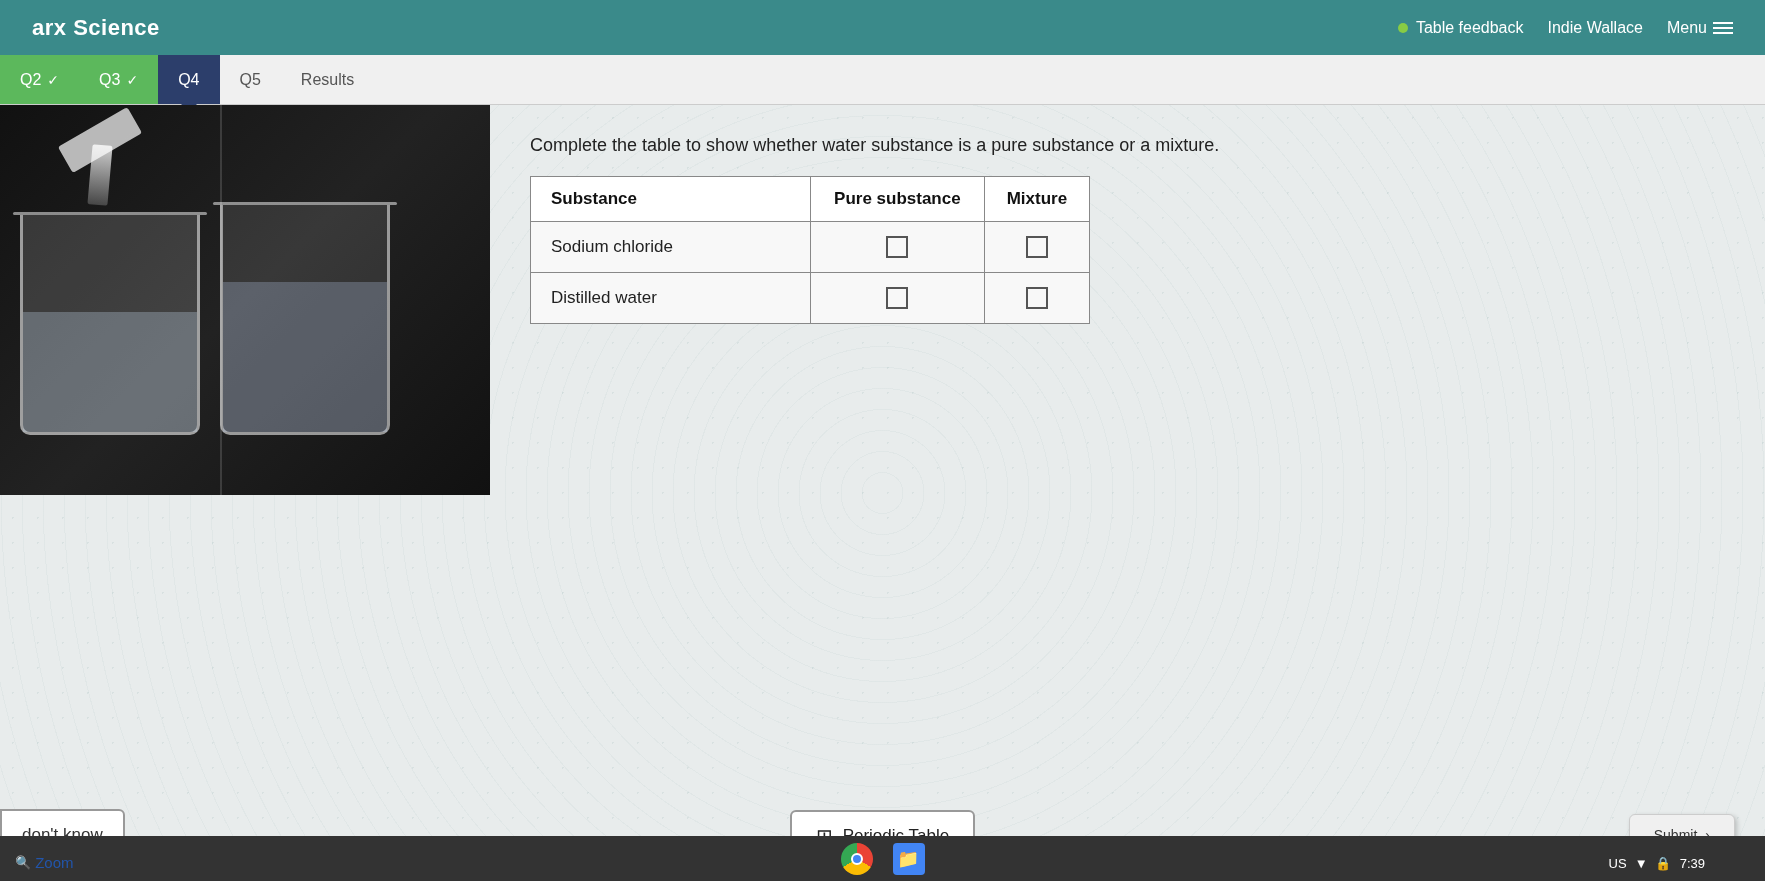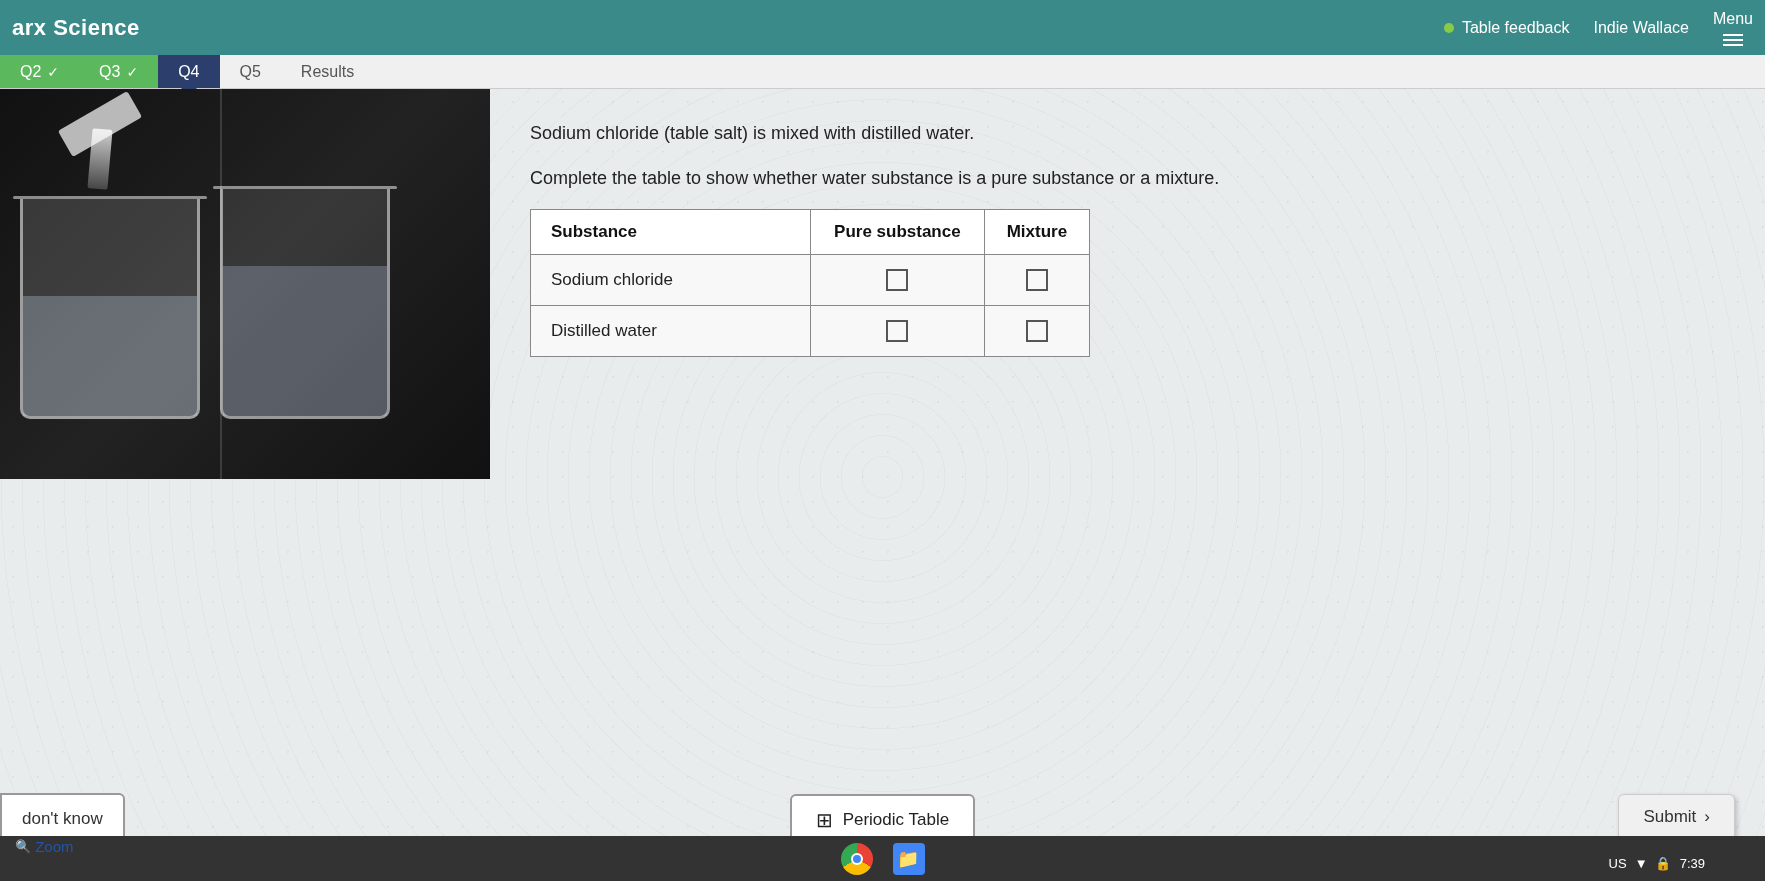--- a/index.html
+++ b/index.html
@@ -12,21 +12,21 @@
       position: relative;
     }
 
     
     .header {
       background: #3a8a8a;
       height: 55px;
       display: flex;
       align-items: center;
       justify-content: space-between;
-      padding: 0 12px;
+      padding: 0 32px;
       position: relative;
       z-index: 10;
     }
     .header-left {
       display: flex;
       align-items: center;
     }
     .app-title {
       color: white;
       font-size: 22px;
@@ -61,39 +61,38 @@
     }
     .menu-btn {
       color: white;
       font-size: 16px;
       display: flex;
       align-items: center;
       gap: 6px;
       cursor: pointer;
       background: none;
       border: none;
-      flex-direction: column;
     }
     .menu-lines {
       display: flex;
       flex-direction: column;
       gap: 3px;
     }
     .menu-line {
       width: 20px;
       height: 2px;
       background: white;
     }
 
     
     .nav-tabs {
       background: #f0f0f0;
       display: flex;
       align-items: stretch;
-      height: 34px;
+      height: 50px;
       border-bottom: 1px solid #ccc;
     }
     .nav-tab {
       display: flex;
       align-items: center;
       padding: 0 20px;
       font-size: 16px;
       cursor: pointer;
       position: relative;
       border: none;
@@ -341,21 +340,21 @@
     }
 
     .submit-btn {
       position: absolute;
       right: 30px;
       bottom: 25px;
       background: #f0f0f0;
       border: 1px solid #ccc;
       border-radius: 6px;
       padding: 12px 24px;
-      font-size: 17px;
+      font-size: 14px;
       display: flex;
       align-items: center;
       gap: 8px;
       cursor: pointer;
       color: #333;
       box-shadow: 2px 2px 5px rgba(0,0,0,0.2);
     }
 
     .dont-know-btn {
       position: absolute;
@@ -512,21 +511,20 @@
         </div>
       </div>
 
       <a class="zoom-link">
         <span class="zoom-icon">🔍</span>
         <span>Zoom</span>
       </a>
     </div>
 
     <div class="content-panel">
-      <p class="question-text">Sodium chloride (table salt) is mixed with distilled water.</p>
       <p class="instruction-text">Complete the table to show whether water substance is a pure substance or a mixture.</p>
 
       <table class="substance-table">
         <thead>
           <tr>
             <th>Substance</th>
             <th>Pure substance</th>
             <th>Mixture</th>
           </tr>
         </thead>

